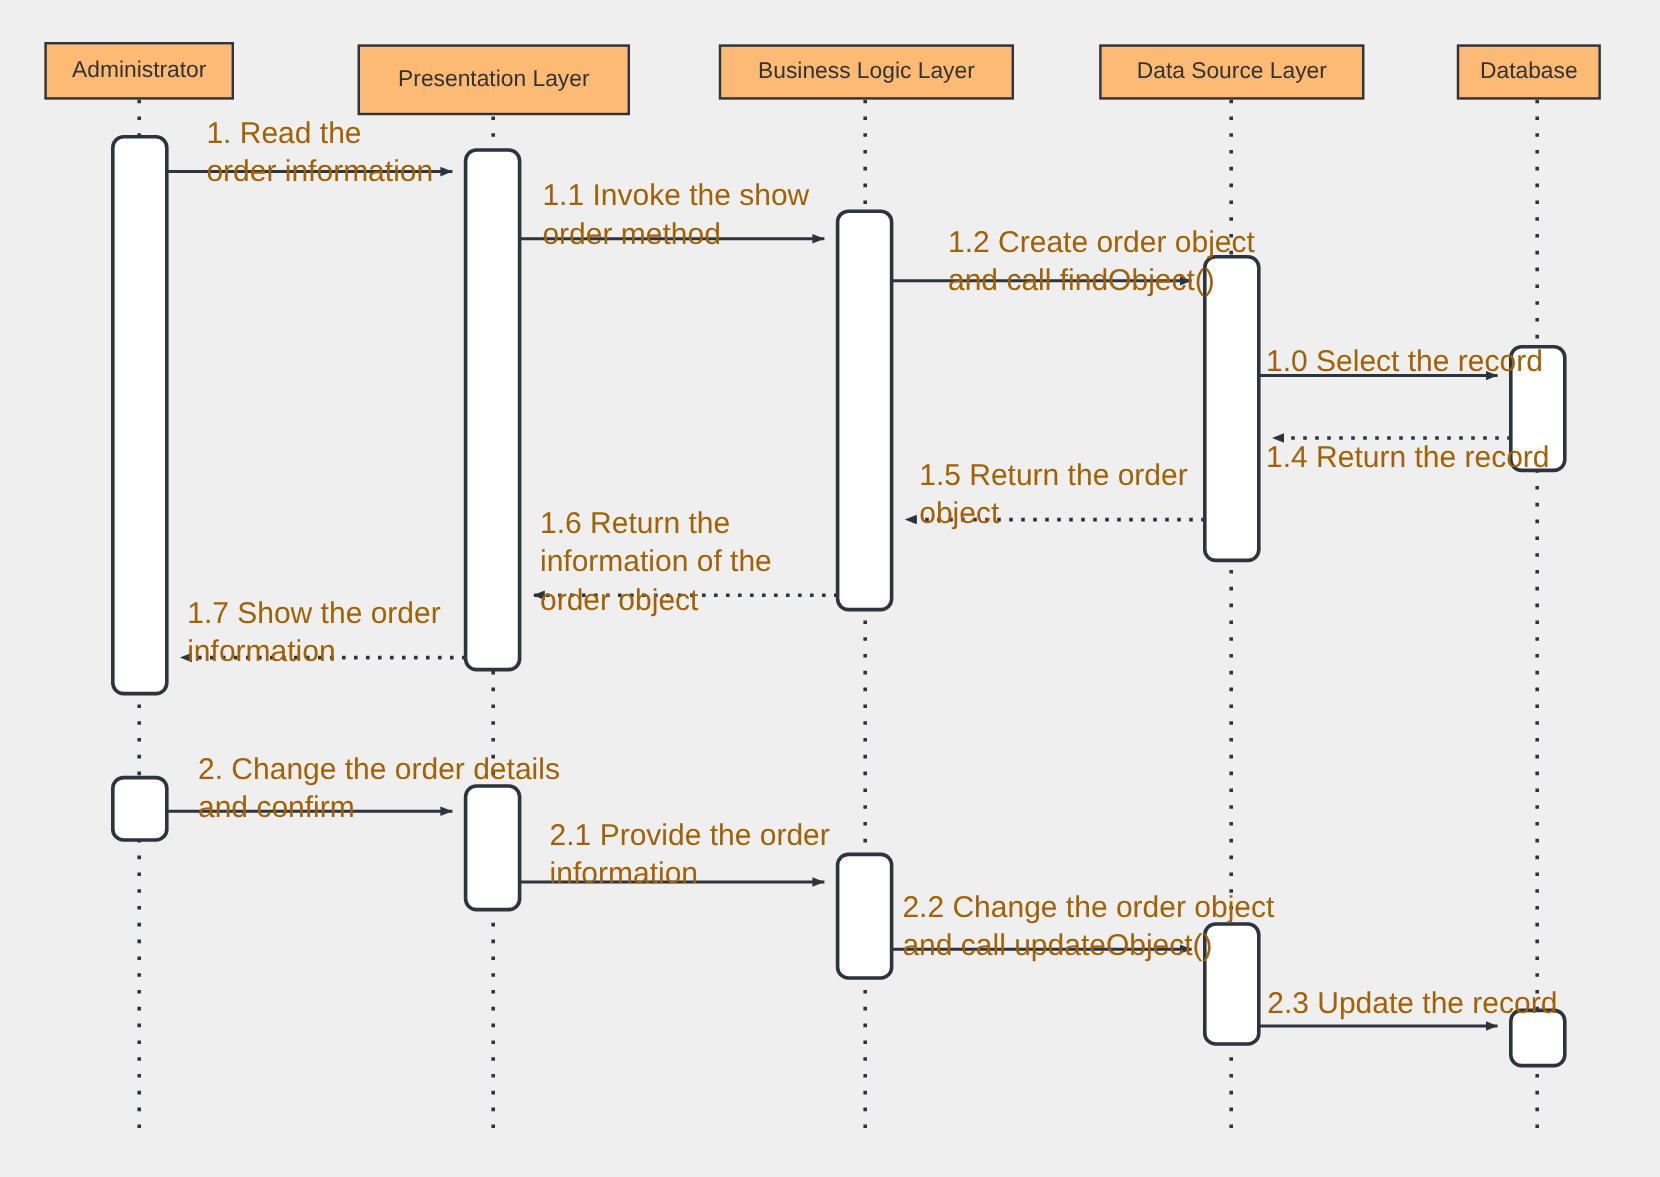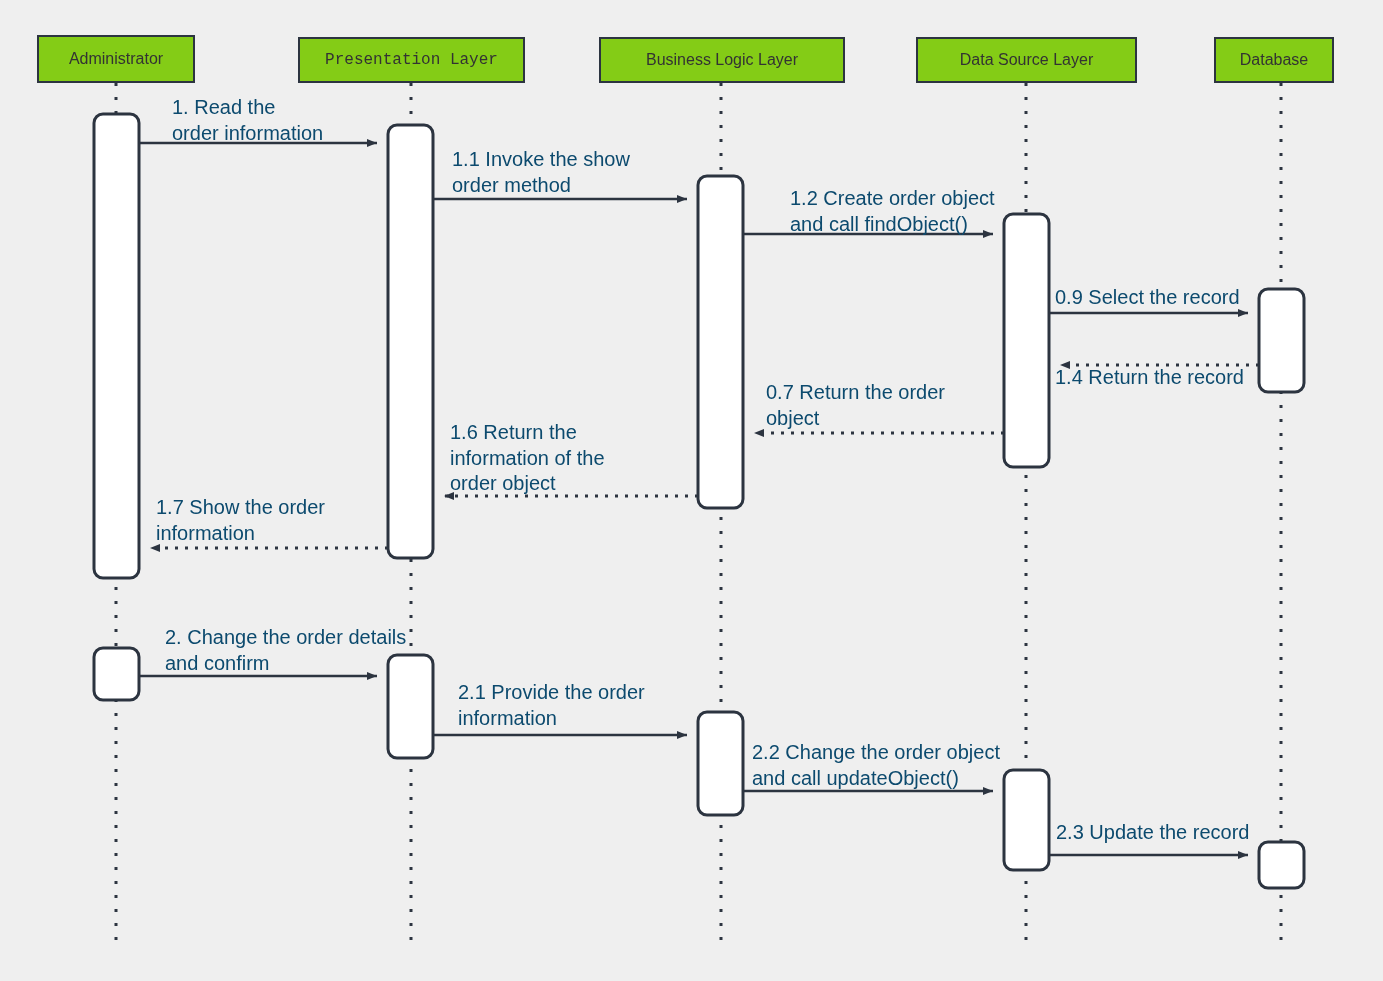--- a/index.html
+++ b/index.html
@@ -21,37 +21,37 @@
   }
   svg#canvas {
     position: absolute;
     left: 0;
     top: 0;
     width: 1383px;
     height: 981px;
   }
   .lifeline-header {
     position: absolute;
-    background: #84cc16;
+    background: #fdba74;
     border: 2px solid #2c3440;
     box-sizing: border-box;
     display: flex;
     align-items: center;
     justify-content: center;
     text-align: center;
-    font-size: 16px;
+    font-size: 19px;
     color: #333333;
     line-height: 1.15;
     padding: 2px 6px;
     overflow: hidden;
   }
   .msg-label {
     position: absolute;
-    font-size: 20px;
-    color: #0c4a6e;
+    font-size: 25px;
+    color: #a16207;
     line-height: 1.28;
     white-space: pre-line;
     pointer-events: none;
   }
 </style>
 </head>
 <body>
 
 <div id="diagram">
 
@@ -96,43 +96,43 @@
         <line x1="433" x2="687" y1="735" y2="735" stroke="#2c3440" stroke-width="2.5" marker-end="url(#arrow-solid)"></line>
         <line x1="743" x2="993" y1="791" y2="791" stroke="#2c3440" stroke-width="2.5" marker-end="url(#arrow-solid)"></line>
         <line x1="1049" x2="1248" y1="855" y2="855" stroke="#2c3440" stroke-width="2.5" marker-end="url(#arrow-solid)"></line>
       </g>
   </svg>
 
   <div id="lifeline-headers">
       <div class="lifeline-header" style="left: 37px; top: 35px; width: 158px; height: 48px;">
         <span>Administrator</span>
       </div>
-      <div class="lifeline-header" style="left: 298px; top: 37px; width: 227px; height: 46px; font-family: Liberation Mono, monospace;">
+      <div class="lifeline-header" style="left: 298px; top: 37px; width: 227px; height: 59px;">
         <span>Presentation Layer</span>
       </div>
       <div class="lifeline-header" style="left: 599px; top: 37px; width: 246px; height: 46px; justify-content: center;">
         <span>Business Logic Layer</span>
       </div>
       <div class="lifeline-header" style="left: 916px; top: 37px; width: 221px; height: 46px;">
         <span>Data Source Layer</span>
       </div>
       <div class="lifeline-header" style="left: 1214px; top: 37px; width: 120px; height: 46px;">
         <span>Database</span>
       </div>
     </div>
   <div id="message-labels">
       <div class="msg-label" style="left: 172px; top: 95px;">1. Read the
 order  information</div>
       <div class="msg-label" style="left: 452px; top: 147px;">1.1 Invoke the show
 order method</div>
       <div class="msg-label" style="left: 766px; top: 186px; margin-left: 24px;">1.2 Create order object
 and  call findObject()</div>
-      <div class="msg-label" style="left: 1055px; top: 285px;">0.9 Select the record</div>
+      <div class="msg-label" style="left: 1055px; top: 285px;">1.0 Select the record</div>
       <div class="msg-label" style="left: 1055px; top: 337px; margin-top: 28px;">1.4 Return the record</div>
-      <div class="msg-label" style="left: 766px; top: 380px;">0.7 Return the order
+      <div class="msg-label" style="left: 766px; top: 380px;">1.5 Return the order
 object</div>
       <div class="msg-label" style="left: 450px; top: 420px;">1.6 Return the
 information of the
 order object</div>
       <div class="msg-label" style="left: 156px; top: 495px;">1.7 Show the order
 information</div>
       <div class="msg-label" style="left: 133px; top: 625px; margin-left: 32px;">2. Change the order details
 and confirm</div>
       <div class="msg-label" style="left: 458px; top: 680px;">2.1 Provide the order
 information</div>

